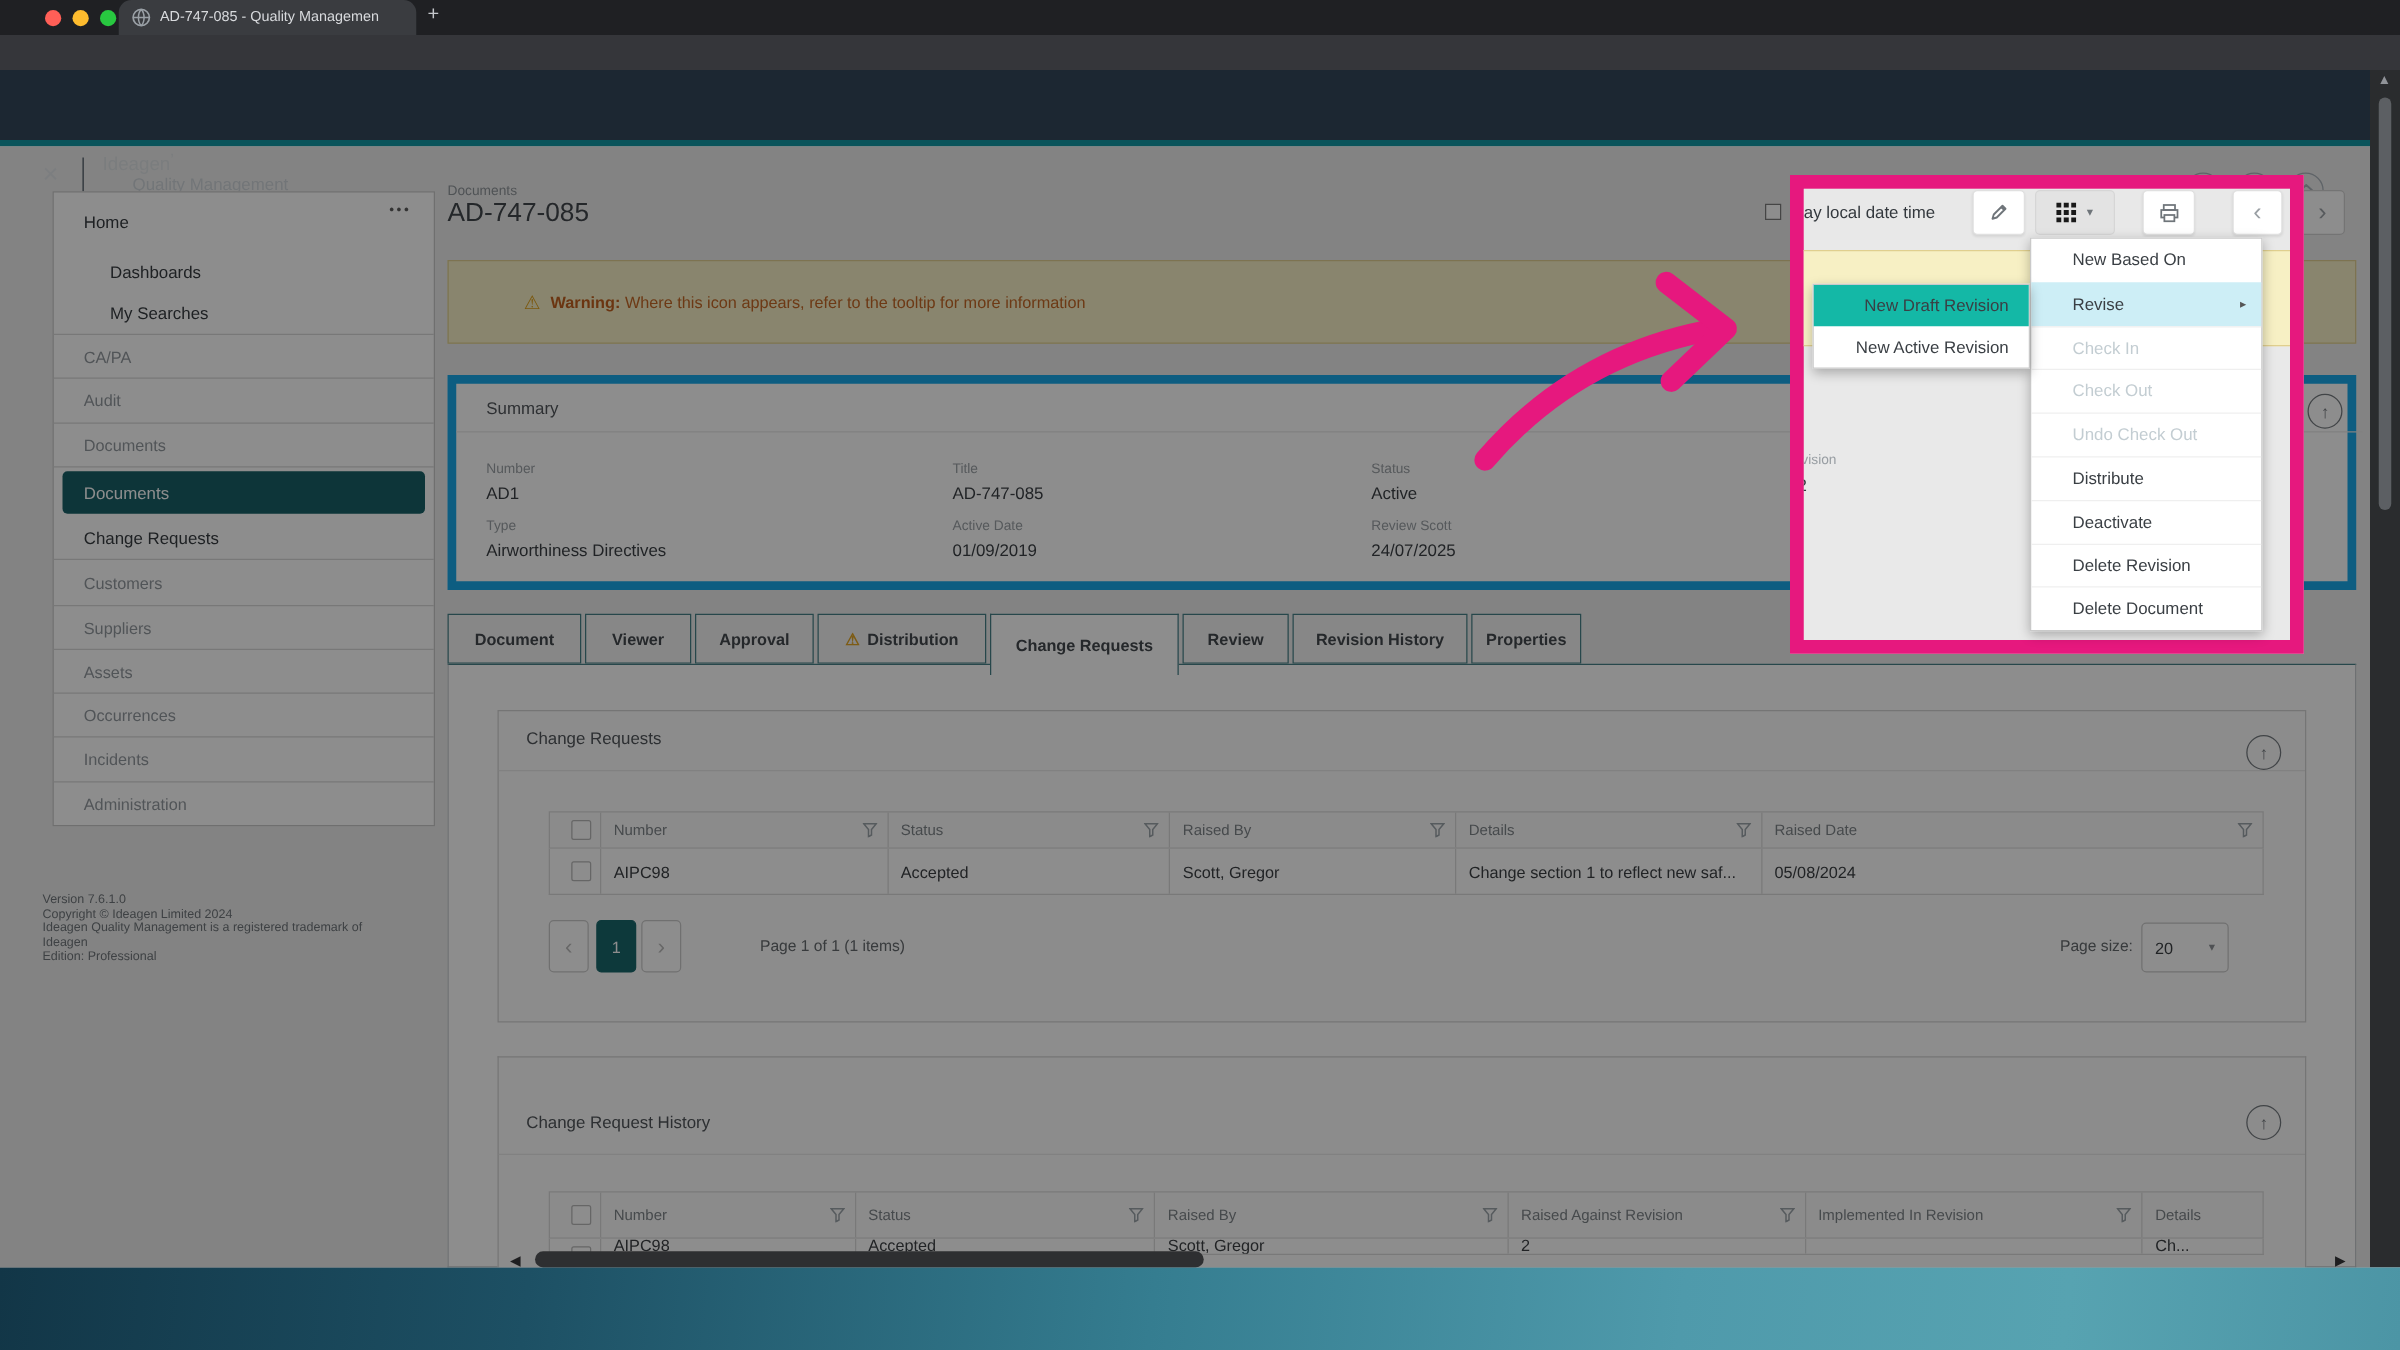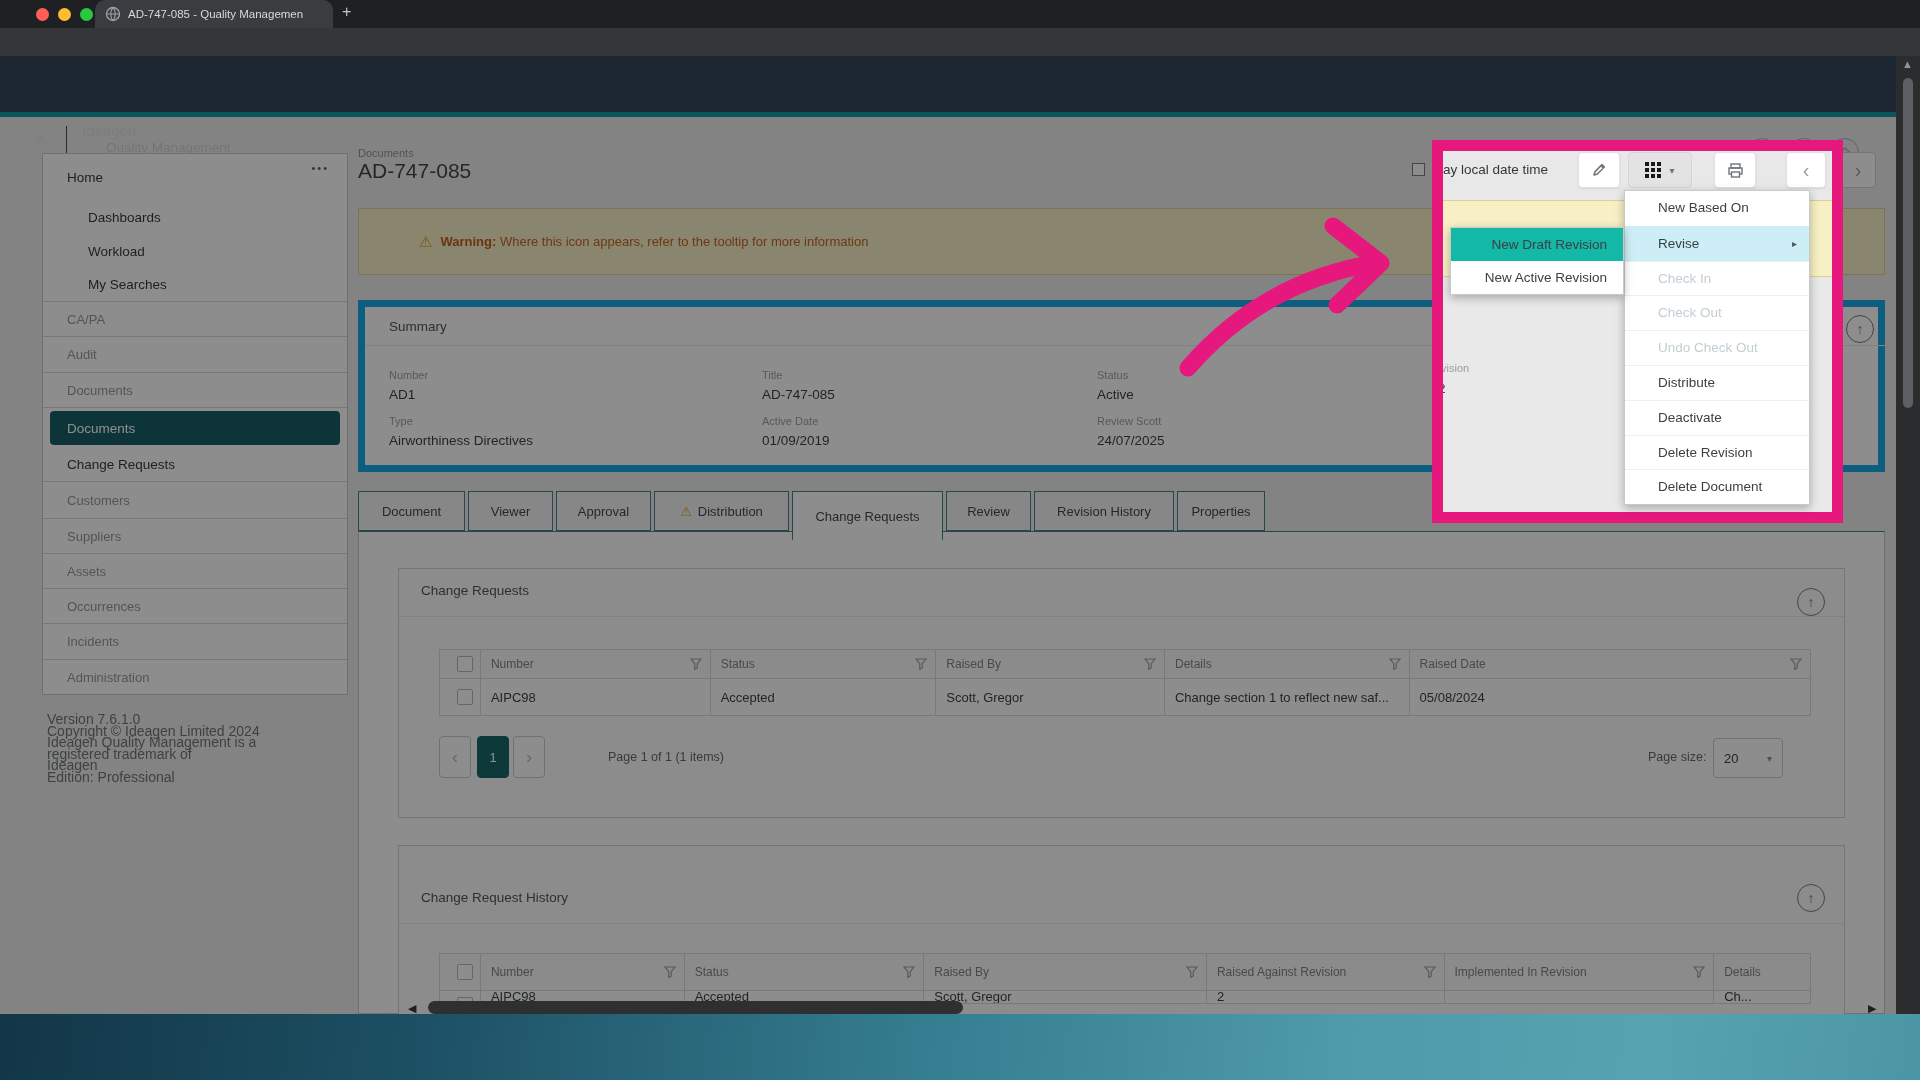--- a/index.html
+++ b/index.html
@@ -34,42 +34,42 @@
   #tealstrip { left:0; top:112px; width:1896px; height:5px; background:#0a545b; }
 
   
   #sidebar { left:42px; top:153px; width:306px; background:#fff; border:1px solid #c6c6c6; }
   .srow { position:relative; display:flex; align-items:center; font-size:13.5px; color:#2e3338; padding-left:24px; }
   .srow.sub { padding-left:45px; }
   .srow.gray { color:#8f959b; border-top:1px solid #d8d8d8; font-size:13px; }
   #side-sel { background:#0e5a60; color:#fff; border-radius:4px; margin:3px 7px; padding-left:17px;
     height:34px; display:flex; align-items:center; font-size:13.5px; }
   #home-dots { position:absolute; right:18px; top:8px; color:#555; font-size:11px; letter-spacing:2px; }
-  #sidefoot { left:47px; top:714px; width:260px; color:#6a7075; font-size:14px; line-height:11.5px; }
+  #sidefoot { left:34px; top:714px; width:260px; color:#6a7075; font-size:10px; line-height:11.5px; }
 
   
   #crumb { left:358px; top:147px; font-size:11px; color:#8b9196; }
   #ptitle { left:358px; top:159px; font-size:21px; color:#3a3f44; }
 
   #banner { left:358px; top:208px; width:1527px; height:67px; background:#f7f0c4; border:1px solid #e0cf8e;
     display:flex; align-items:center; }
   #banner .wicon { margin-left:60px; color:#dd9b10; font-size:15px; }
   #banner .wtxt { margin-left:8px; font-size:13px; color:#c2611d; }
   #banner .wtxt b { color:#bf5a16; }
 
   #summary { left:358px; top:300px; width:1527px; height:172px; background:#fff; border:7px solid #0ea5e9; }
   .cardtitle { font-size:13.5px; color:#4a4f54; }
   .flabel { font-size:11px; color:#979da2; }
   .fvalue { font-size:13.5px; color:#33383d; }
   .upcirc { width:28px; height:28px; border:1.6px solid #70767b; border-radius:50%;
     display:flex; align-items:center; justify-content:center; color:#70767b; font-size:14px; }
 
   #tabs { left:358px; top:491px; display:flex; gap:3px; }
   .tab { height:40px; border:1px solid #3f7b82; background:#f4f4f4; display:flex; align-items:center;
-    justify-content:center; gap:6px; font-size:13px; color:#3c4146; padding:0 11px; }
+    justify-content:center; gap:6px; font-size:13px; color:#3c4146; padding:0 11px;font-weight:bold; }
   .tab.active { height:49px; background:#fff; border-bottom:none; z-index:5; }
   .twarn { color:#e0a11b; font-size:13px; }
   #contentpanel { left:358px; top:531px; width:1527px; height:483px; background:#fff;
     border:1px solid #c4c9cc; border-top:1px solid #3f7b82; }
 
   .card { position:absolute; background:#fdfdfd; border:1px solid #d2d2d2; }
   .thead { position:absolute; display:flex; border:1px solid #d9d9d9; background:#fbfbfb; }
   .th { position:relative; border-left:1px solid #d9d9d9; display:flex; align-items:center;
     font-size:12px; color:#7a8085; padding-left:10px; }
   .th .fun { position:absolute; right:8px; }
@@ -228,21 +228,20 @@
     </div>
   </div>
   <div class="abs" id="tealstrip"></div>
 
   <div class="abs" id="sidebar">
     <div class="srow" style="height:46px">
       <span>Home</span>
       <span id="home-dots">•••</span>
     </div>
     <div class="srow sub" style="height:34px">Dashboards</div>
-    <div class="srow sub" style="height:34px">Workload</div>
     <div class="srow sub" style="height:33px">My Searches</div>
     <div class="srow gray" style="height:35px">CA/PA</div>
     <div class="srow gray" style="height:36px">Audit</div>
     <div class="srow gray" style="height:35px">Documents</div>
     <div style="border-top:1px solid #d8d8d8">
       <div id="side-sel">Documents</div>
       <div class="srow" style="height:33px">Change Requests</div>
     </div>
     <div class="srow gray" style="height:37px">Customers</div>
     <div class="srow gray" style="height:35px">Suppliers</div>

